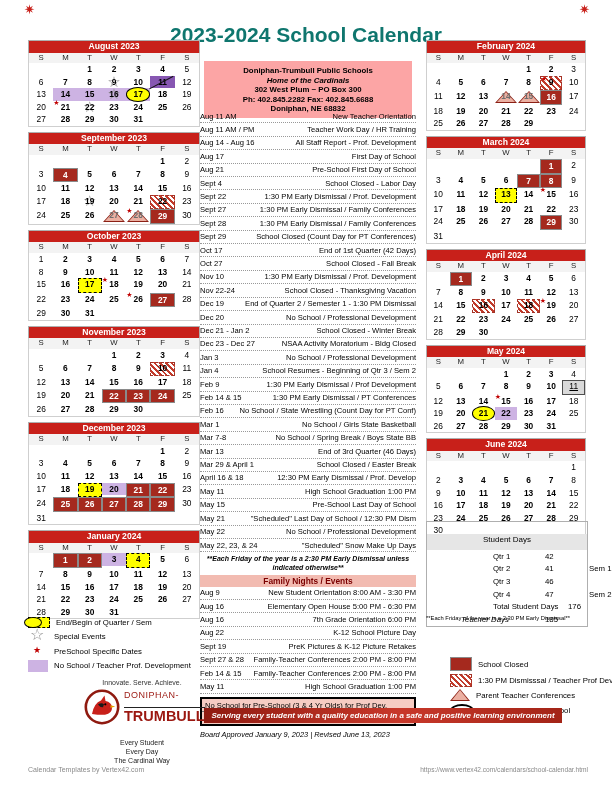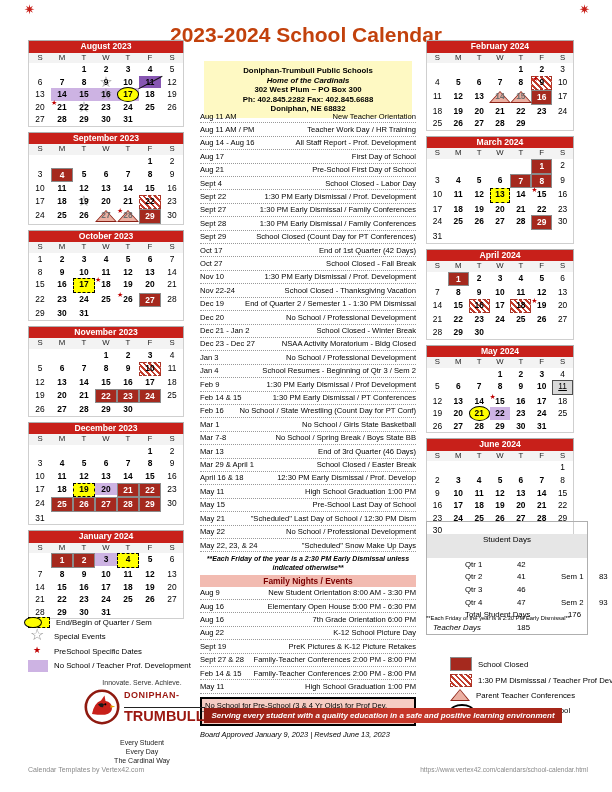--- a/index.html
+++ b/index.html
@@ -2,30 +2,30 @@
 <html><head>
 <meta charset="utf-8">
 <style>
   html,body{margin:0;padding:0;background:#fff;}
   .page{position:relative;width:612px;height:792px;background:#fff;overflow:hidden;
         font-family:"Liberation Sans",sans-serif;color:#000;}
   .deco-star{position:absolute;font-size:13px;color:#C8201A;}
   .deco-star.tl{left:24px;top:2px;}
   .deco-star.tr{right:22px;top:2px;}
   .title{position:absolute;left:0;right:0;top:23px;text-align:center;
-         font-size:21px;font-weight:bold;color:#c2410c;}
-  .school-box{position:absolute;left:204px;top:61px;width:208px;background:#fef9c3;
+         font-size:21px;font-weight:bold;color:#0f766e;}
+  .school-box{position:absolute;left:204px;top:61px;width:208px;background:#fca5a5;
          padding:5px 0 4px 0;text-align:center;}
   .sb-line{font-size:7.8px;font-weight:bold;line-height:9.6px;}
   .sb-motto{font-style:italic;}
 
   
   .cal-col{position:absolute;top:40px;display:flex;flex-direction:column;gap:5px;}
-  .cal-col.left{left:28px;width:156px;}
-  .cal-col.right{left:426px;width:148px;}
+  .cal-col.left{left:28px;width:172px;}
+  .cal-col.right{left:426px;width:160px;}
   .cal-title{background:#C8201A;color:#fff;font-weight:bold;font-size:8.6px;text-align:center;
          height:11.5px;line-height:11.5px;border:1px solid #AFAFAF;border-bottom:0;}
   .cal-grid{display:grid;grid-template-columns:repeat(7,1fr);border:1px solid #CFCFCF;border-top:0;}
   .dowcell{height:10.5px;line-height:10.5px;font-size:7.8px;text-align:center;background:#F3F3F3;color:#222;}
   .daycell{position:relative;height:12.6px;line-height:12.6px;font-size:8.4px;text-align:center;}
   .daycell .dnum{position:relative;z-index:3;}
   .daycell.wk .dnum{font-weight:bold;}
   .daycell.closed{background:#A5291E;border:1px solid #8A8A8A;}
   .daycell.closed .dnum{color:#fff;}
   .daycell.purple{background:#CDB3E3;}
@@ -61,24 +61,24 @@
   .family-title{background:#F2BBB1;color:#7B0000;font-weight:bold;font-size:8.4px;
          text-align:center;height:12px;line-height:12px;}
   .ps-note{border:2px solid #000;background:#F6CCC3;margin-top:3px;font-size:7.6px;}
   .ps-line1{padding:2px 3px 1px 3px;border-bottom:1px dotted #777;}
   .ps-line2{padding:1px 3px 2px 3px;}
   .board-note{font-size:7.4px;font-style:italic;margin-top:4px;}
 
   
   .student-box{position:absolute;left:426px;top:521px;width:160px;border:1px solid #AFAFAF;
          font-size:7.8px;}
-  .sd-title{background:#E6E6E6;text-align:center;font-size:8px;height:24px;line-height:12px;
+  .sd-title{background:#E6E6E6;text-align:center;font-size:8px;height:16px;line-height:12px;
          margin-top:12px;}
   .sd-row{display:flex;padding:1.8px 6px;align-items:baseline;}
-  .sd-label{flex:0 0 84px;padding-left:32px;box-sizing:border-box;}
+  .sd-label{flex:0 0 84px;padding-left:32px;box-sizing:border-box;margin-left:28px;}
   .sd-val{flex:0 0 22px;}
   .sd-sem{flex:0 0 38px;padding-left:22px;}
   .sd-semval{margin-left:auto;}
   .sd-row.total .sd-label{flex:1 1 auto;}
   .sd-row.total .sd-val{margin-left:auto;flex:0 0 auto;}
   .sd-row.teacher .sd-label{padding-left:0;font-style:italic;}
   .friday-note-right{position:absolute;left:426px;top:615px;width:162px;font-size:5.8px;}
 
   
   .legend{position:absolute;}
@@ -101,21 +101,21 @@
   .sym-tri::after{content:'';position:absolute;left:50%;bottom:1px;transform:translateX(-50%);
          width:0;height:0;border-left:8px solid transparent;border-right:8px solid transparent;
          border-bottom:10px solid #EBB0A2;}
   .sym-oval{border:2px solid #000;border-radius:50%;width:16px;height:9px;background:#fff;}
 
   
   .tagline{position:absolute;left:80px;top:679px;width:124px;text-align:center;
          font-size:7px;color:#333;}
   .logo-row{position:absolute;left:84px;top:689px;display:flex;align-items:center;gap:4px;}
   .logo-text{color:#9B1710;line-height:1;}
-  .logo-line1{font-size:9px;font-weight:bold;letter-spacing:0.5px;}
+  .logo-line1{font-size:9px;font-weight:normal;letter-spacing:0.5px;}
   .logo-line2{font-size:14.5px;font-weight:bold;border-top:1.4px solid #222;padding-top:1px;margin-top:7px;}
   .banner{position:absolute;left:204px;top:708px;width:358px;height:15px;line-height:15px;
          background:linear-gradient(90deg,#8F1A10,#C8382A 55%,#A32417);color:#fff;
          font-size:8px;font-style:italic;font-weight:bold;text-align:center;}
   .slogan{position:absolute;left:80px;top:739px;width:124px;text-align:center;
          font-size:7px;line-height:8.8px;color:#222;}
   .credit-left{position:absolute;left:28px;top:766px;font-size:7px;color:#8A8A8A;}
   .credit-right{position:absolute;right:24px;top:766px;font-size:6.6px;color:#8A8A8A;}
 </style>
 </head>

